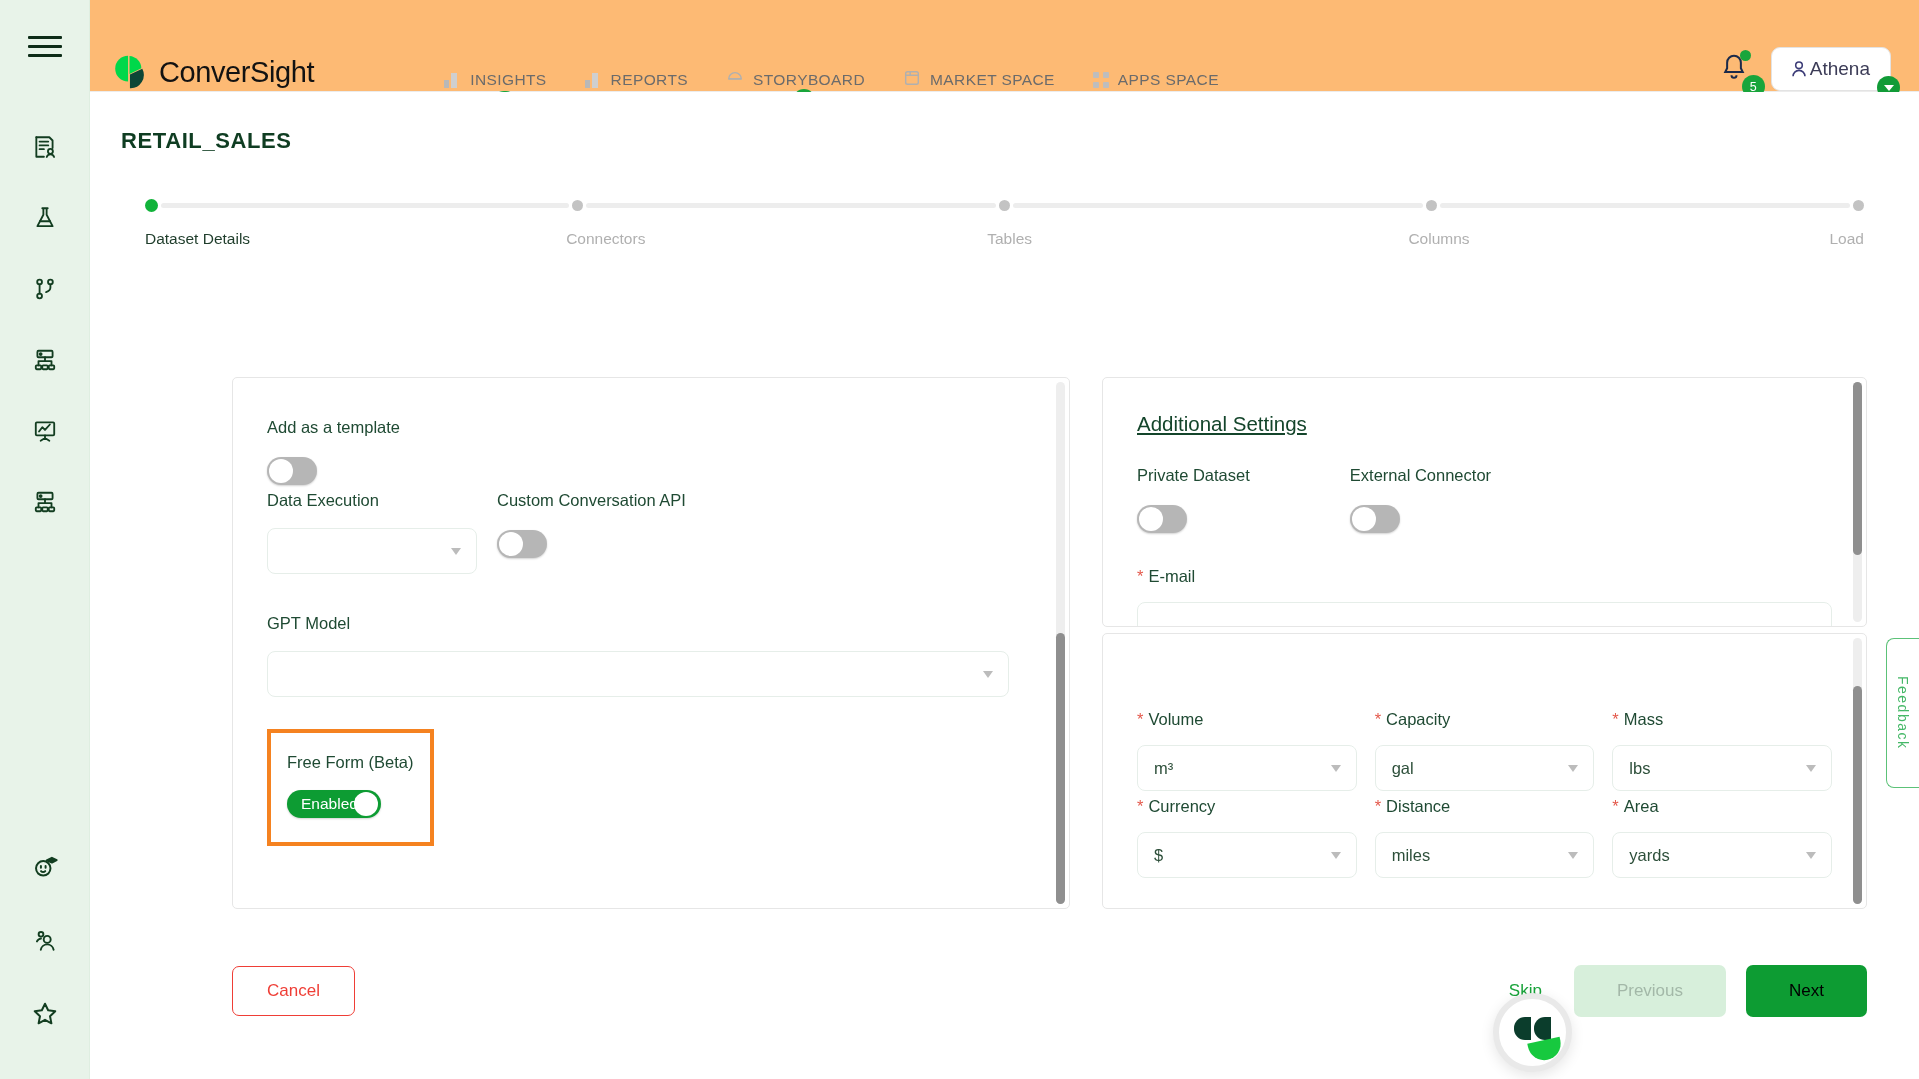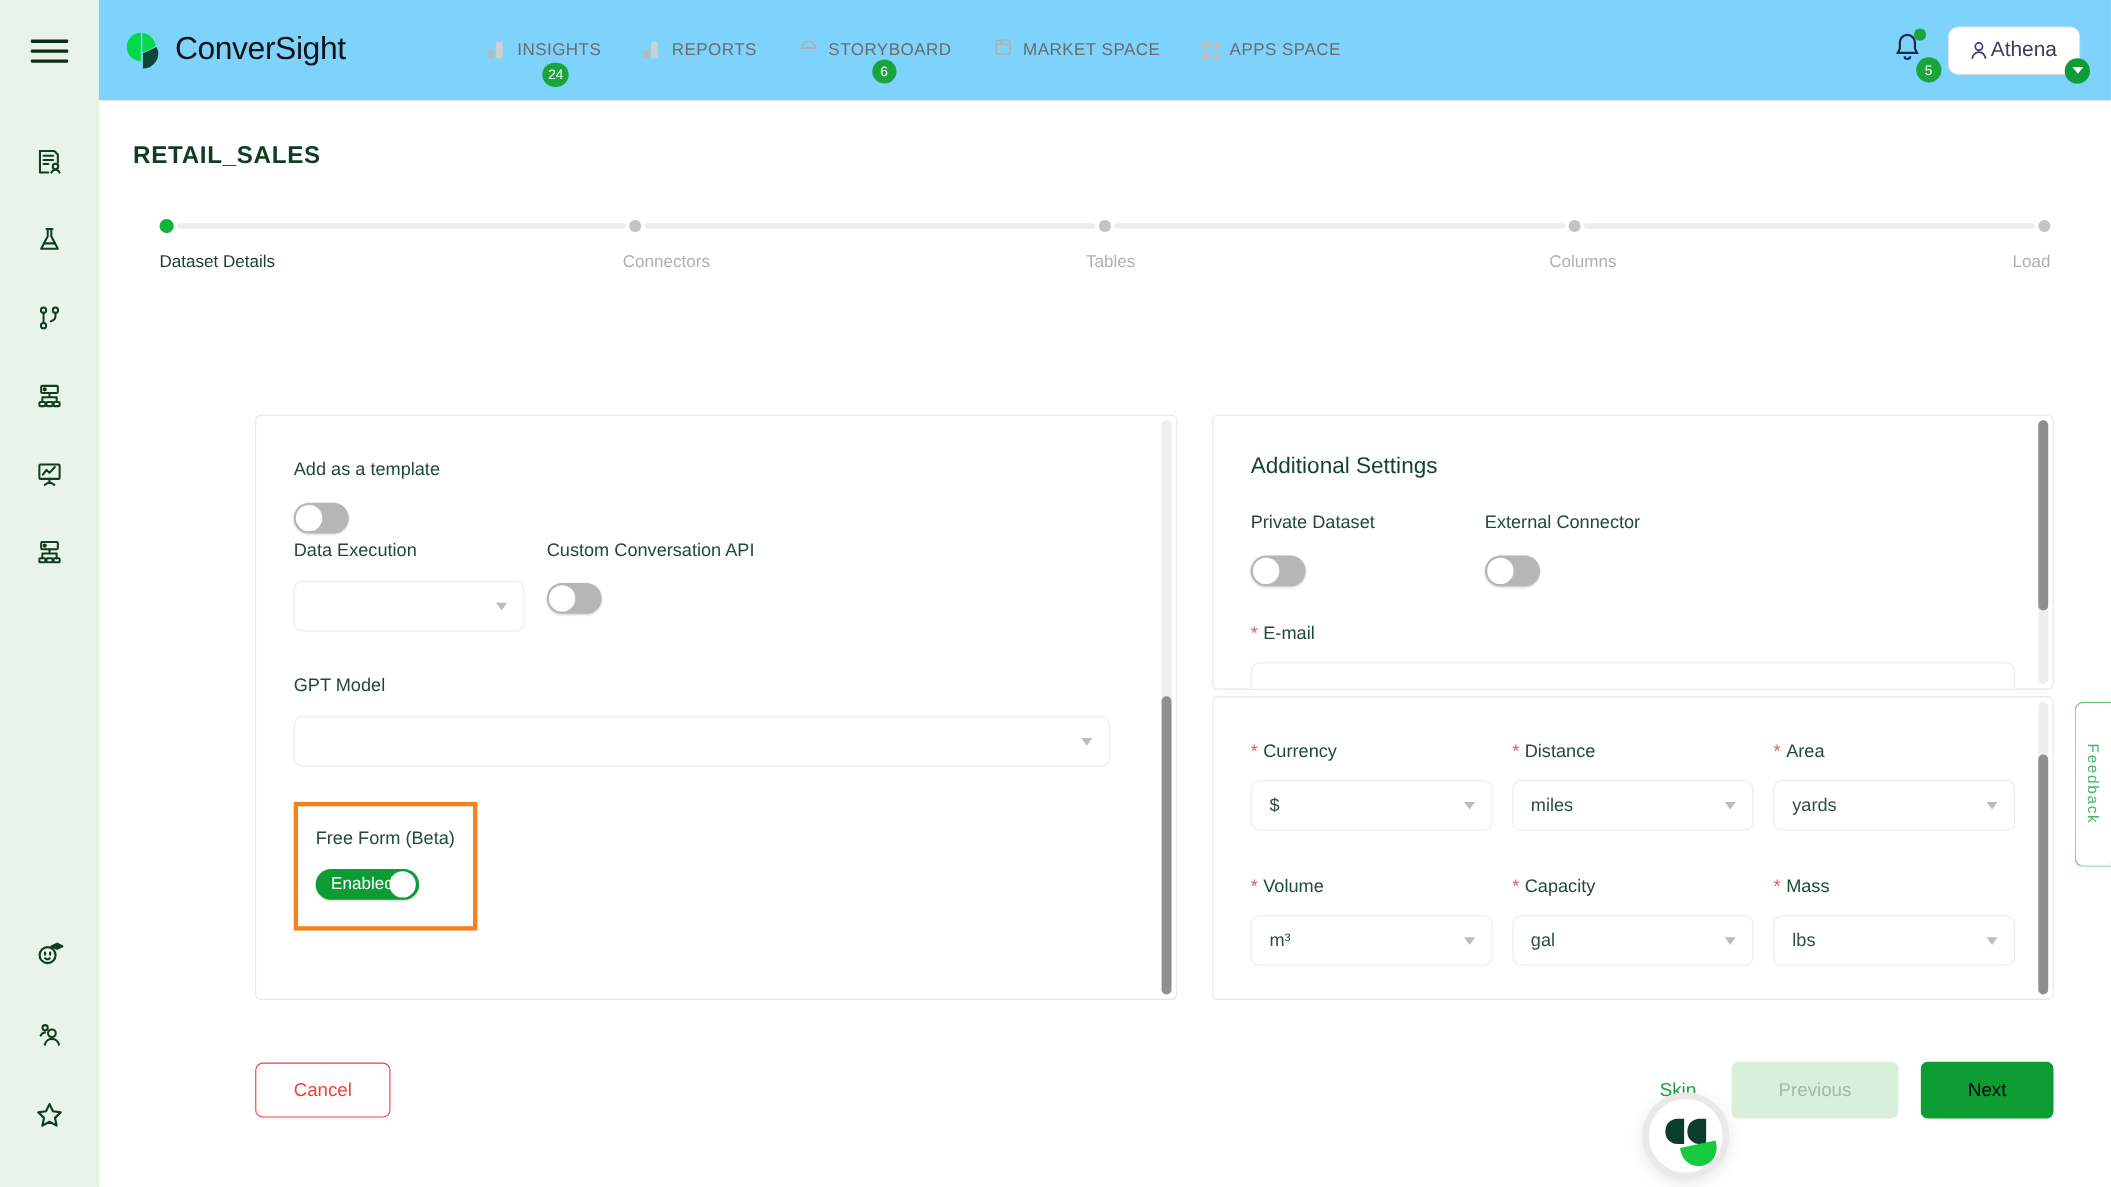--- a/index.html
+++ b/index.html
@@ -31,22 +31,22 @@
   }
   .rail-items { margin-top: 38px; display: flex; flex-direction: column; align-items: center; gap: 37px; }
   .rail-bottom { position: absolute; bottom: 48px; left: 0; width: 90px;
     display: flex; flex-direction: column; align-items: center; gap: 40px; }
   .rail-ico { width: 34px; height: 34px; display: flex; align-items: center; justify-content: center; cursor: pointer; }
   .rail-ico svg { stroke: #123d20; fill: none; stroke-width: 1.7; stroke-linecap: round; stroke-linejoin: round; }
 
   
   .topbar {
     position: absolute; left: 90px; top: 0; right: 0; height: 92px;
-    background: #7dd3fc; border-bottom: 1px solid #ececec;
-    display: flex; align-items: center;
+    background: #fdba74; border-bottom: 1px solid #ececec;
+    display: flex; align-items: flex-end;
   }
   .brand { display: flex; align-items: center; margin-left: 20px; }
   .brand-mark { width: 38px; height: 38px; margin-right: 11px; }
   .brand-name { font-size: 29px; color: #121212; letter-spacing: -0.4px; }
 
   .nav { display: flex; align-items: center; margin-left: 130px; gap: 38px; }
   .nav-item { position: relative; display: flex; align-items: center; gap: 9px; cursor: pointer; }
   .nav-label { font-size: 15.5px; color: #6b6b6b; letter-spacing: .4px; }
   .badge {
     position: absolute; left: 48%; top: 20px;
@@ -110,21 +110,21 @@
   .panel-right-col { flex: 1; display: flex; flex-direction: column; }
   .panel-top-right { height: 250px; margin-bottom: 6px; overflow: hidden; }
   .panel-bottom-right { flex: 1; overflow: hidden; }
   .pad { padding: 34px 34px 20px 34px; }
 
   .sbar { position: absolute; right: 4px; top: 4px; bottom: 4px; width: 9px; background: #eeeeee; border-radius: 5px; }
   .sthumb { position: absolute; left: 0; width: 9px; background: #8f8f8f; border-radius: 5px; }
 
   .field-label { font-size: 16.5px; color: #1f4a33; line-height: 31px; }
   .req { color: #e4594c; margin-right: 5px; }
-  .section-title { font-size: 20.5px; color: #14452b; margin-bottom: 24px; }
+  .section-title { font-size: 20.5px; color: #14452b; margin-bottom: 24px; text-decoration: underline; }
 
   .select {
     position: relative; height: 46px; border: 1px solid #e6eee9; border-radius: 8px;
     background: #fff; display: flex; align-items: center; padding: 0 34px 0 16px;
     font-size: 16.5px; color: #2d4f3a; cursor: pointer;
   }
   .caret { position: absolute; right: 14px; top: 50%; width: 11px; height: 7px; margin-top: -3px; }
   .caret:after {
     content: ""; position: absolute; left: 0; top: 0;
     border-left: 5.5px solid transparent; border-right: 5.5px solid transparent; border-top: 7px solid #bcbcbc;
@@ -461,20 +461,50 @@
             </div>
           </div>
           <div class="sbar">
             <div class="sthumb" style="top:0; height:72%"></div>
           </div>
         </div>
 
         <div class="panel panel-bottom-right">
           <div class="pad">
 
+            <div class="row3" style="margin-top:36px">
+              <div class="col3">
+                <div class="field-label">
+                  <span class="req">*</span><span>Volume</span>
+                </div>
+                <div class="select" style="margin-top:10px">
+                  <span>m³</span>
+                  <span class="caret"></span>
+                </div>
+              </div>
+              <div class="col3">
+                <div class="field-label">
+                  <span class="req">*</span><span>Capacity</span>
+                </div>
+                <div class="select" style="margin-top:10px">
+                  <span>gal</span>
+                  <span class="caret"></span>
+                </div>
+              </div>
+              <div class="col3">
+                <div class="field-label">
+                  <span class="req">*</span><span>Mass</span>
+                </div>
+                <div class="select" style="margin-top:10px">
+                  <span>lbs</span>
+                  <span class="caret"></span>
+                </div>
+              </div>
+            </div>
+
             <div class="row3">
               <div class="col3">
                 <div class="field-label">
                   <span class="req">*</span><span>Currency</span>
                 </div>
                 <div class="select" style="margin-top:10px">
                   <span>$</span>
                   <span class="caret"></span>
                 </div>
               </div>
@@ -486,50 +516,20 @@
                   <span>miles</span>
                   <span class="caret"></span>
                 </div>
               </div>
               <div class="col3">
                 <div class="field-label">
                   <span class="req">*</span><span>Area</span>
                 </div>
                 <div class="select" style="margin-top:10px">
                   <span>yards</span>
-                  <span class="caret"></span>
-                </div>
-              </div>
-            </div>
-
-            <div class="row3" style="margin-top:36px">
-              <div class="col3">
-                <div class="field-label">
-                  <span class="req">*</span><span>Volume</span>
-                </div>
-                <div class="select" style="margin-top:10px">
-                  <span>m³</span>
-                  <span class="caret"></span>
-                </div>
-              </div>
-              <div class="col3">
-                <div class="field-label">
-                  <span class="req">*</span><span>Capacity</span>
-                </div>
-                <div class="select" style="margin-top:10px">
-                  <span>gal</span>
-                  <span class="caret"></span>
-                </div>
-              </div>
-              <div class="col3">
-                <div class="field-label">
-                  <span class="req">*</span><span>Mass</span>
-                </div>
-                <div class="select" style="margin-top:10px">
-                  <span>lbs</span>
                   <span class="caret"></span>
                 </div>
               </div>
             </div>
 
           </div>
           <div class="sbar">
             <div class="sthumb" style="top:18%; height:82%"></div>
           </div>
         </div>

